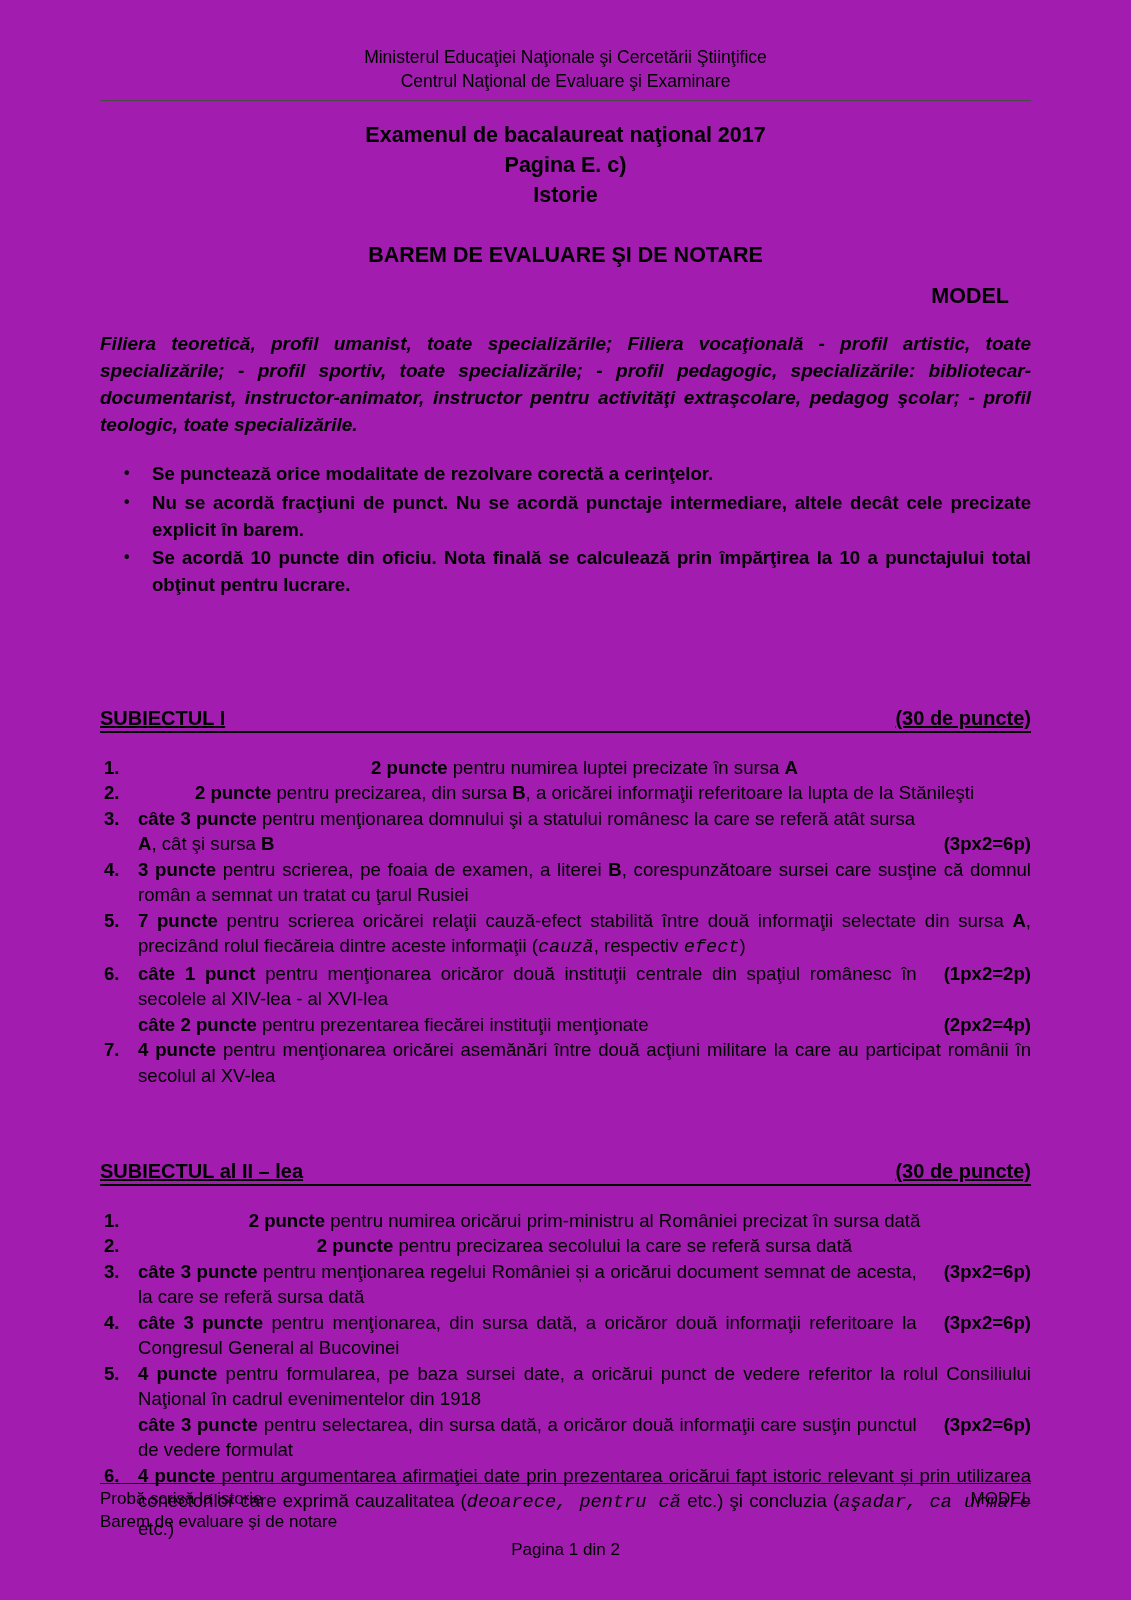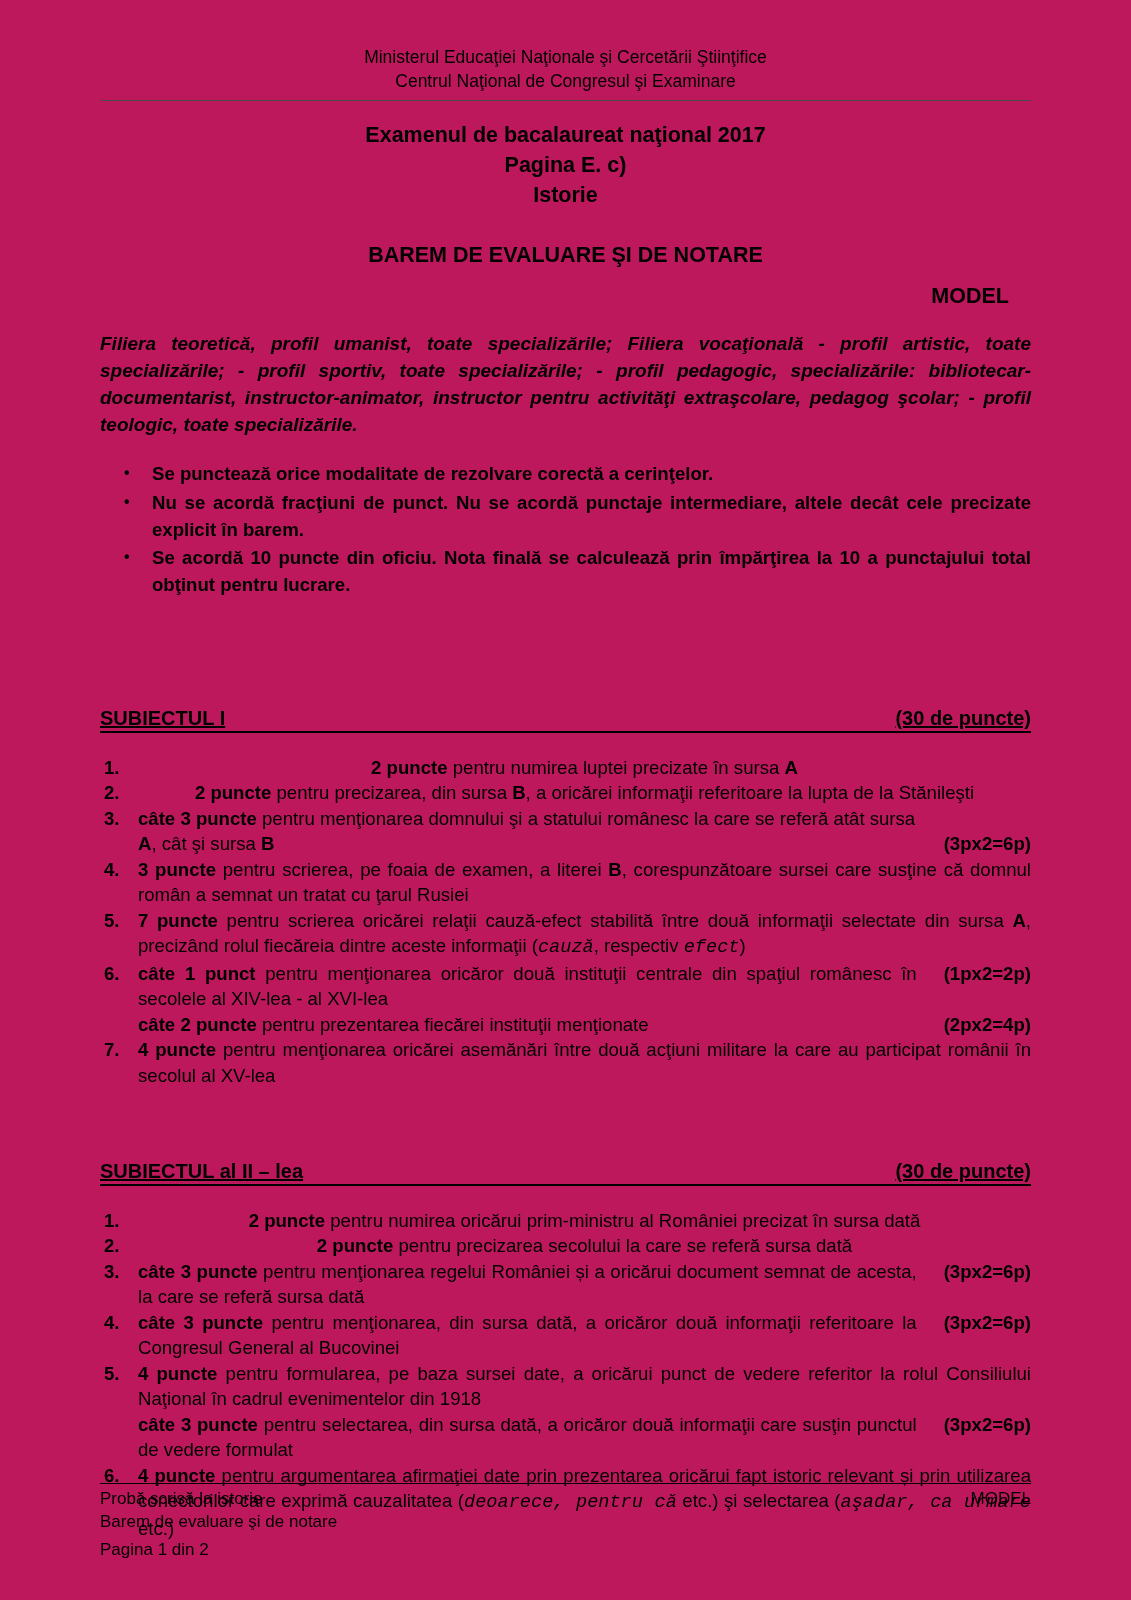--- a/index.html
+++ b/index.html
@@ -9,21 +9,21 @@
   }
   body {
     font-family: "Liberation Sans", sans-serif;
     color: #000000;
   }
   .page {
     position: relative;
     width: 1131px;
     height: 1600px;
     margin: 0 auto;
-    background: #be185d;
+    background: #a21caf;
     box-sizing: border-box;
     padding: 0 100px 0 100px;
     overflow: hidden;
   }
 
   
   .doc-header {
     padding-top: 46px;
     text-align: center;
     font-size: 17.5px;
@@ -161,32 +161,33 @@
     margin: 0 0 4px 0;
   }
   .footer-row {
     display: flex;
     justify-content: space-between;
     font-size: 17px;
     line-height: 1.35;
   }
   .footer-left div { white-space: pre; }
   .footer-page {
+    text-align: center;
     font-size: 17px;
     margin-top: 6px;
   }
 </style>
 </head>
 <body>
 
 <div class="page">
 
   <div class="doc-header">
     <span class="hline">Ministerul Educaţiei Naţionale şi Cercetării Ştiinţifice</span>
-    <span class="hline">Centrul Naţional de Congresul şi Examinare</span>
+    <span class="hline">Centrul Naţional de Evaluare şi Examinare</span>
   </div>
   <hr class="header-rule">
 
   <div class="exam-title">
     <div>Examenul de bacalaureat naţional 2017</div>
     <div>Pagina E. c)</div>
     <div>Istorie</div>
   </div>
 
   <div class="barem-title">BAREM DE EVALUARE ŞI DE NOTARE</div>
@@ -306,21 +307,21 @@
       <span class="num">5.</span>
       <span class="ln"><b>4 puncte</b><span> pentru formularea, pe baza sursei date, a oricărui punct de vedere referitor la rolul Consiliului Naţional în cadrul evenimentelor din 1918</span></span>
       <span class="ln pts">
         <span><b>câte 3 puncte</b><span> pentru selectarea, din sursa dată, a oricăror două informaţii care susţin punctul de vedere formulat</span></span>
         <span class="ptval">(3px2=6p)</span>
       </span>
     </li>
 
     <li>
       <span class="num">6.</span>
-      <span class="ln"><b>4 puncte</b><span> pentru argumentarea afirmaţiei date prin prezentarea oricărui fapt istoric relevant și prin utilizarea conectorilor care exprimă cauzalitatea (</span><i>deoarece, pentru că</i><span> etc.) şi selectarea (</span><i>aşadar, ca urmare</i><span> etc.)</span></span>
+      <span class="ln"><b>4 puncte</b><span> pentru argumentarea afirmaţiei date prin prezentarea oricărui fapt istoric relevant și prin utilizarea conectorilor care exprimă cauzalitatea (</span><i>deoarece, pentru că</i><span> etc.) şi concluzia (</span><i>aşadar, ca urmare</i><span> etc.)</span></span>
     </li>
   </ol>
 
   <div class="footer">
     <hr class="footer-rule">
     <div class="footer-row">
       <div class="footer-left">
         <div>Probă scrisă la istorie</div>
         <div>Barem de evaluare şi de notare</div>
       </div>

